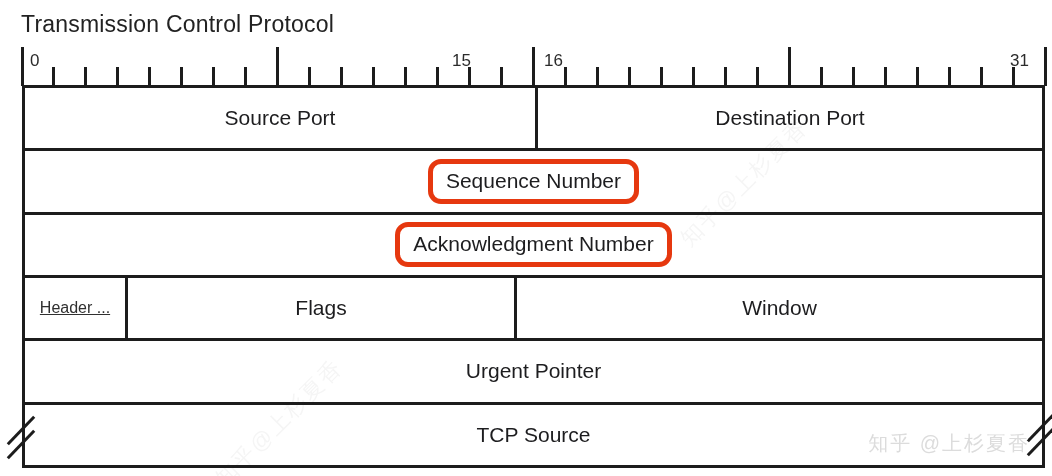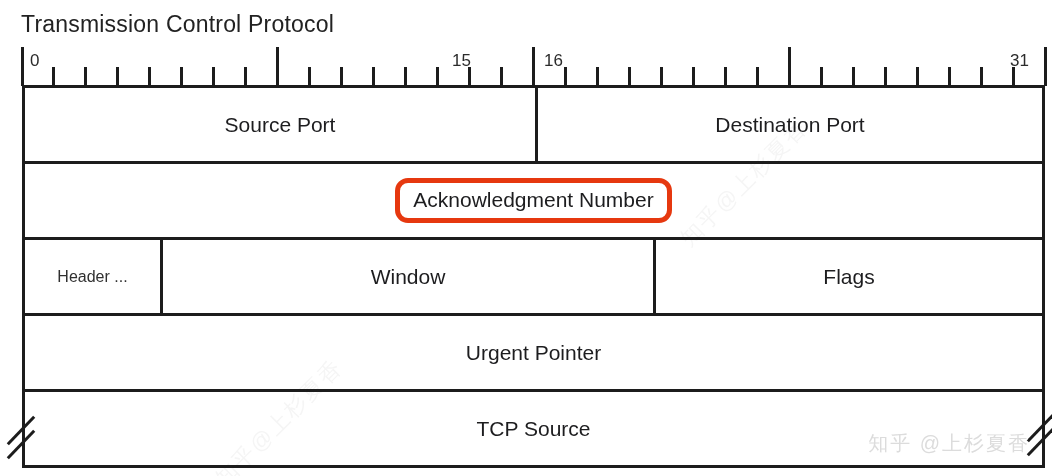--- a/index.html
+++ b/index.html
@@ -35,21 +35,21 @@
   }
   .row{flex:1;display:flex;min-height:0;justify-content:flex-end;}
   .row + .row{border-top:3px solid var(--ink);}
   .cell{
     display:flex;align-items:center;justify-content:center;
     font-size:21px;color:#1d1d1f;min-width:0;
   }
   .cell + .cell{border-left:3px solid var(--ink);}
   .grow{flex:1;}
   .w-half{width:510px;flex:none;}
-  .w-hdr{width:135px;flex:none;}
+  .w-hdr{width:100px;flex:none;text-decoration:underline;}
   .w-flags{width:386px;flex:none;}
   .cell.small{font-size:16px;color:#303030;}
   .hl{
     display:inline-block;border:5px solid var(--red);border-radius:13px;
     padding:3px 13px 5px;line-height:1.3;
   }
   
   .brk{position:absolute;width:38px;height:3px;background:var(--ink);transform:rotate(-46deg);}
   .brk-l1{left:2px;top:429px;}
   .brk-l2{left:2px;top:443px;}
@@ -121,38 +121,45 @@
 
       <div class="row">
         <div class="cell w-half">
           <span>Source Port</span>
         </div>
         <div class="cell grow">
           <span>Destination Port</span>
         </div>
       </div>
 
+      <div class="row">
+        <div class="cell grow">
+          <span class="hl">
+            <span>Sequence Number</span>
+          </span>
+        </div>
+      </div>
 
       <div class="row">
         <div class="cell grow">
           <span class="hl">
             <span>Acknowledgment Number</span>
           </span>
         </div>
       </div>
 
       <div class="row">
         <div class="cell small w-hdr">
           <span>Header ...</span>
         </div>
+        <div class="cell w-flags">
+          <span>Flags</span>
+        </div>
         <div class="cell grow">
           <span>Window</span>
-        </div>
-        <div class="cell w-flags">
-          <span>Flags</span>
         </div>
       </div>
 
       <div class="row">
         <div class="cell grow">
           <span>Urgent Pointer</span>
         </div>
       </div>
 
       <div class="row">

